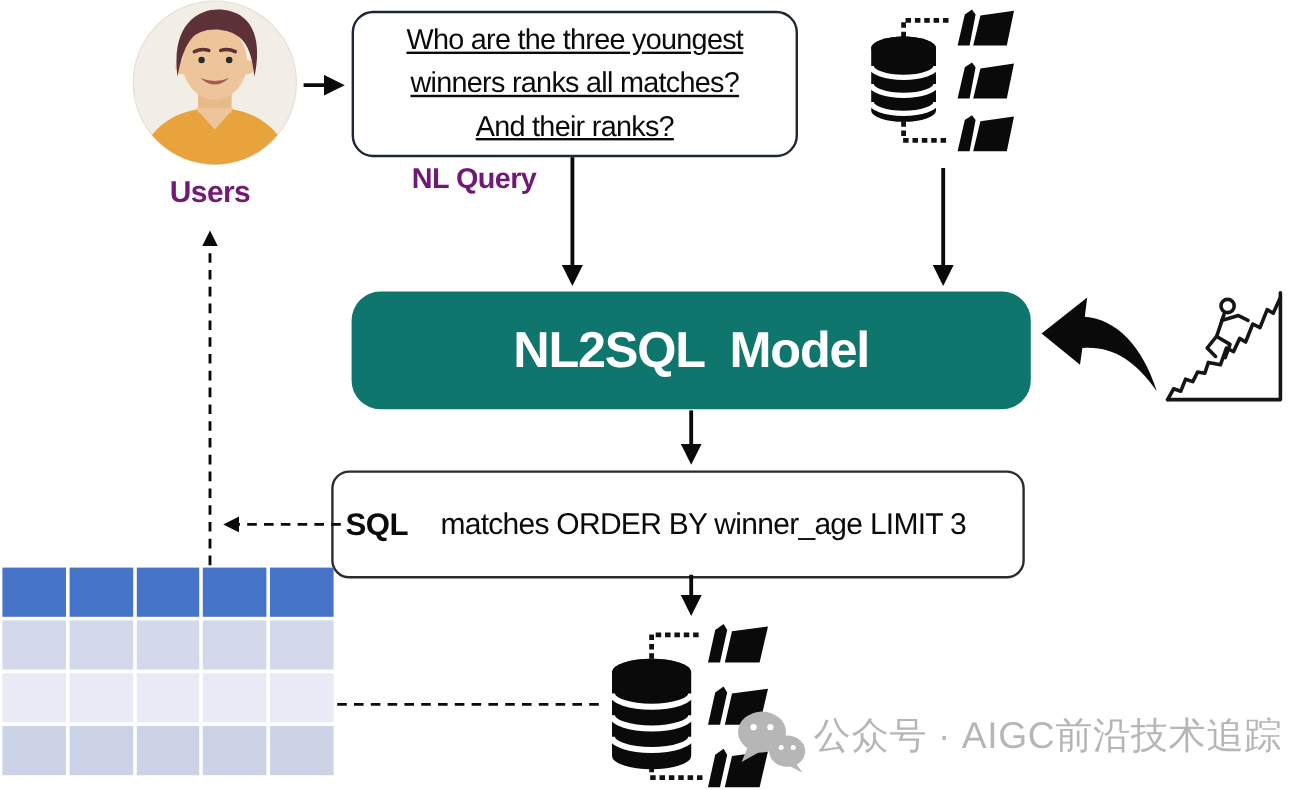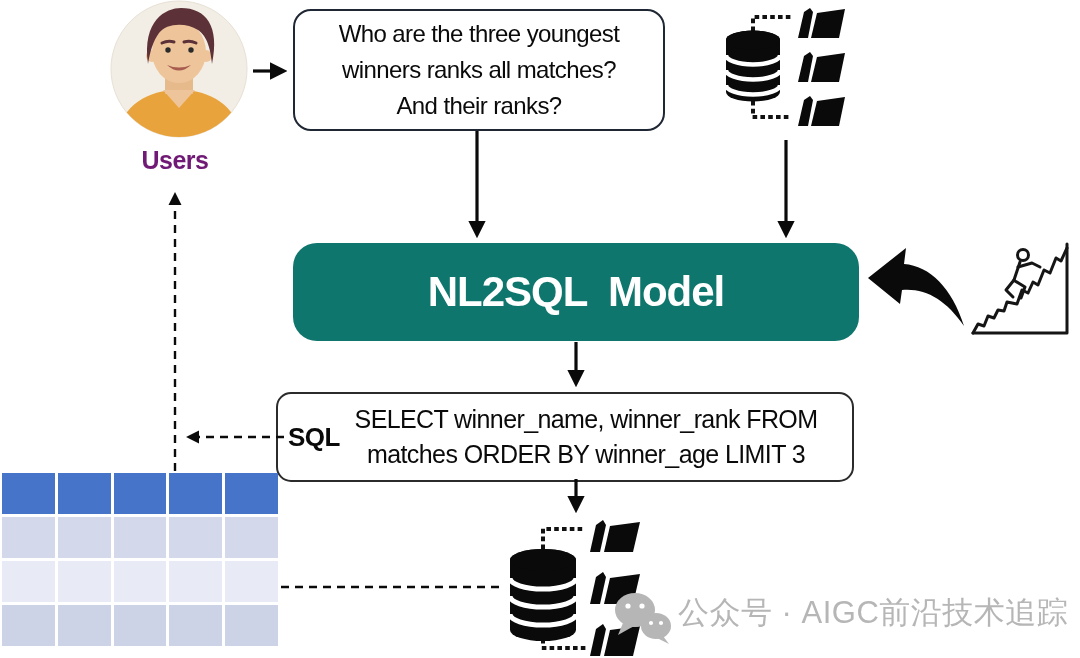--- a/index.html
+++ b/index.html
@@ -6,21 +6,21 @@
   #stage{
     position:relative;width:1080px;height:658px;background:#ffffff;overflow:hidden;
     font-family:"Liberation Sans","DejaVu Sans",sans-serif;color:#0a0a0a;
   }
   .abs{position:absolute;}
   .lbl{font-weight:bold;text-align:center;letter-spacing:-0.5px;color:#701a75;}
 
   
   #bubble{
     left:293px;top:9px;width:368px;height:118px;border:2.5px solid #1f2734;border-radius:18px;
-    background:#fff;display:flex;flex-direction:column;align-items:center;justify-content:center;
+    background:#fff;display:flex;flex-direction:column;align-items:center;justify-content:center;text-decoration:underline;
   }
   #bubble .line{font-size:24px;line-height:36px;letter-spacing:-0.6px;white-space:nowrap;}
 
   
   #model-box{
     left:293px;top:243px;width:566px;height:98px;background:#0f766e;border-radius:24px;
     display:flex;align-items:center;justify-content:center;
   }
   #model-box .mlabel{color:#ffffff;font-weight:bold;font-size:42px;letter-spacing:-1px;white-space:pre;}
 
@@ -69,20 +69,21 @@
       <path d="M59,65 Q71,76 83,65 Q71,70 59,65 Z" fill="#a85c50"></path>
     </g>
   </svg>
   <div class="abs lbl" style="left:110px;top:146px;width:130px;font-size:25px;">Users</div>
 
   <div class="abs" id="bubble">
     <div class="line">Who are the three youngest</div>
     <div class="line">winners ranks all matches?</div>
     <div class="line">And their ranks?</div>
   </div>
+  <div class="abs lbl" style="left:328px;top:136px;width:134px;font-size:24px;">NL Query</div>
 
   <svg class="abs" style="left:710px;top:0px;" width="144" height="136" viewBox="0 0 144 136">
     <g stroke="#111" stroke-width="4" stroke-dasharray="0.6 7.2" stroke-linecap="square" fill="none">
       <path d="M43,29 V17 H82"></path>
       <path d="M43,103 V117 H82"></path>
     </g>
     <g fill="#0a0a0a">
       <path d="M16,40 A27,9.5 0 0 1 70,40 L70,92 A27,9.5 0 0 1 16,92 Z"></path>
       <ellipse cx="43" cy="40" rx="27" ry="9.5"></ellipse>
       <path d="M16,55 A27,9.5 0 0 0 70,55" stroke="#fff" stroke-width="4.5" fill="none"></path>
@@ -120,21 +121,20 @@
       <circle cx="53" cy="15" r="5.5"></circle>
       <path d="M50,22 L44,40"></path>
       <path d="M48,27 L62,23 L70,27"></path>
       <path d="M44,40 L36,50 L43,57"></path>
       <path d="M45,41 L55,47 L51,58"></path>
     </g>
   </svg>
 
   <div class="abs" id="sql-box">
     <div class="abs" id="sql-tag">SQL</div>
-    <div class="line">SELECT winner_name, winner_rank FROM</div>
     <div class="line">matches ORDER BY winner_age LIMIT 3</div>
   </div>
 
   <svg class="abs" style="left:496px;top:510px;" width="152" height="148" viewBox="0 0 152 148">
     <g stroke="#111" stroke-width="4" stroke-dasharray="0.6 7.2" stroke-linecap="square" fill="none">
       <path d="M47,37 V19 H88"></path>
       <path d="M47,131 V138 H88"></path>
     </g>
     <g fill="#0a0a0a">
       <path d="M14,50 A33,11 0 0 1 80,50 L80,120 A33,11 0 0 1 14,120 Z"></path>

